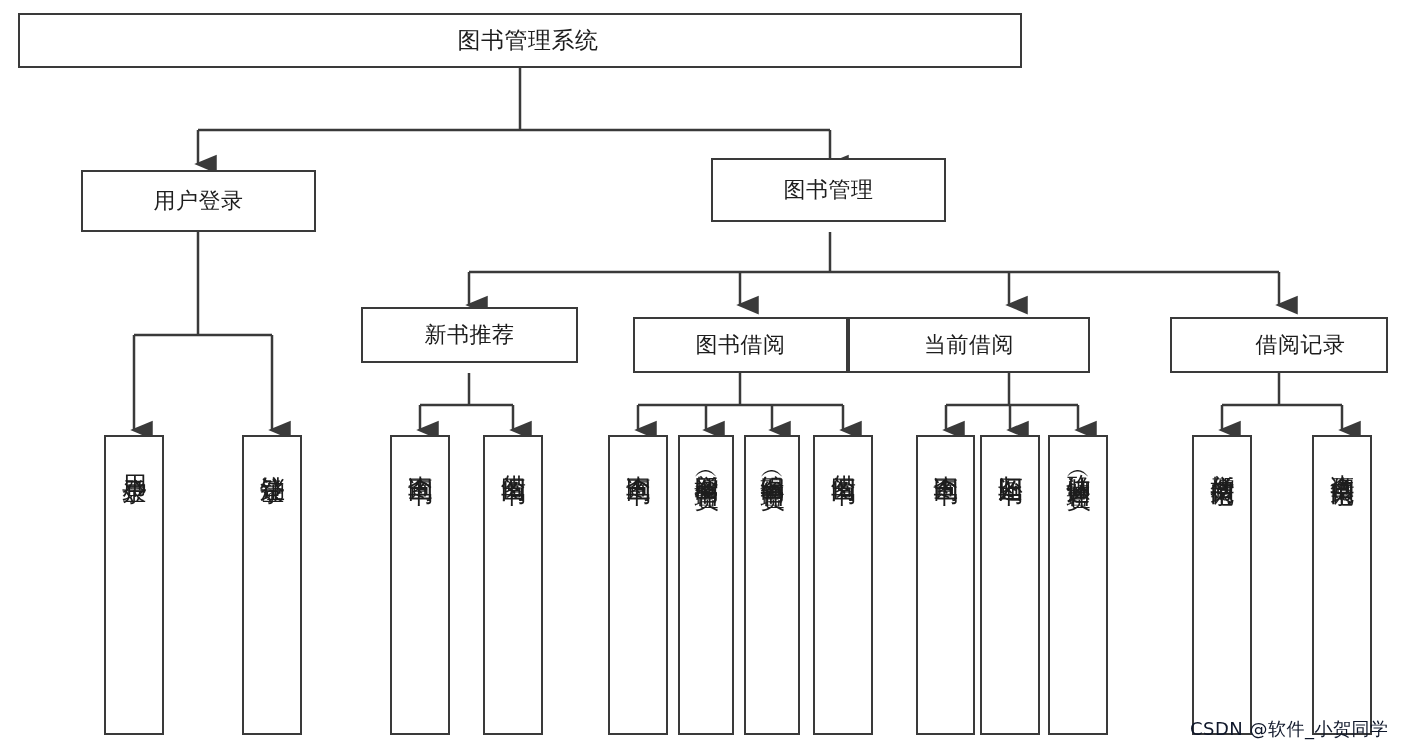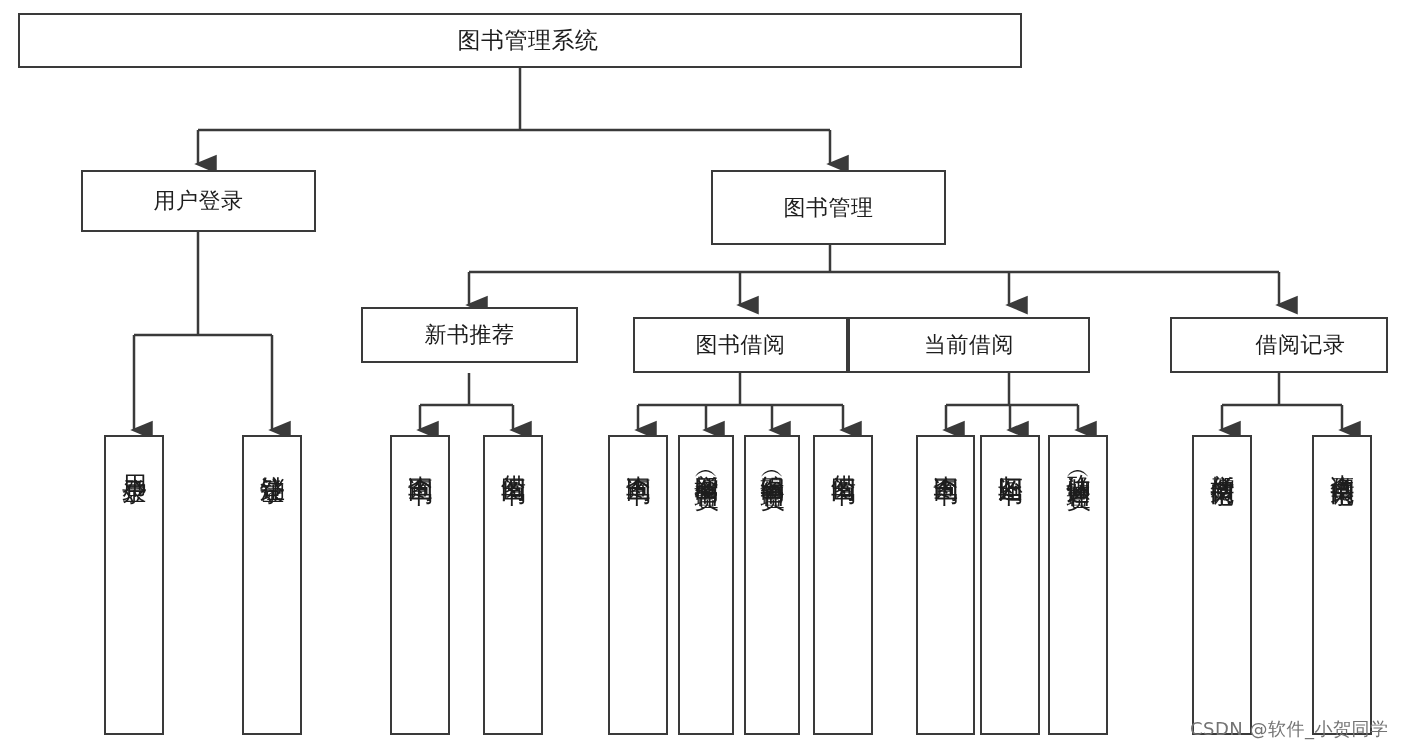--- a/index.html
+++ b/index.html
@@ -58,21 +58,21 @@
     text-orientation: upright;
     font-size: 25px;
     line-height: 1.04;
     letter-spacing: 2px;
     white-space: nowrap;
   }
   .node.v.tall .lbl { font-size: 24px; }
   .watermark {
     position: absolute;
     font-size: 18px;
-    color: #737373;
+    color: #0f172a;
     white-space: nowrap;
     letter-spacing: 0.5px;
     font-family: "DejaVu Sans", "Liberation Sans", sans-serif;
   }
 </style>
 </head>
 <body>
 
 <div id="canvas">
 
@@ -129,21 +129,21 @@
   </svg>
 
   <div class="node h root" style="left:18px; top:13px; width:1004px; height:55px;padding-left:16px;">
     <span class="lbl">图书管理系统</span>
   </div>
 
   <div class="node h" style="left:81px; top:170px; width:235px; height:62px;">
     <span class="lbl">用户登录</span>
   </div>
 
-  <div class="node h" style="left:711px; top:170px; width:235px; height:75px;">
+  <div class="node h" style="left:711px; top:158px; width:235px; height:64px;">
     <span class="lbl">图书管理</span>
   </div>
 
   <div class="node h" style="left:361px; top:307px; width:217px; height:56px;">
     <span class="lbl">新书推荐</span>
   </div>
 
   <div class="node h" style="left:633px; top:317px; width:215px; height:56px;">
     <span class="lbl">图书借阅</span>
   </div>

